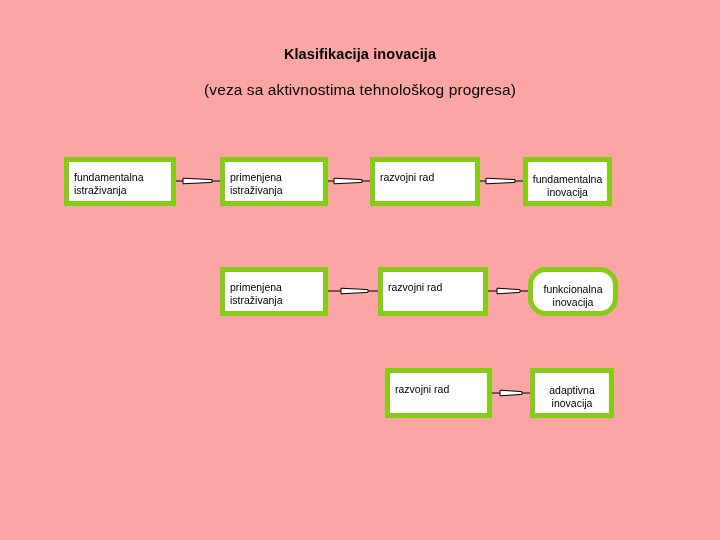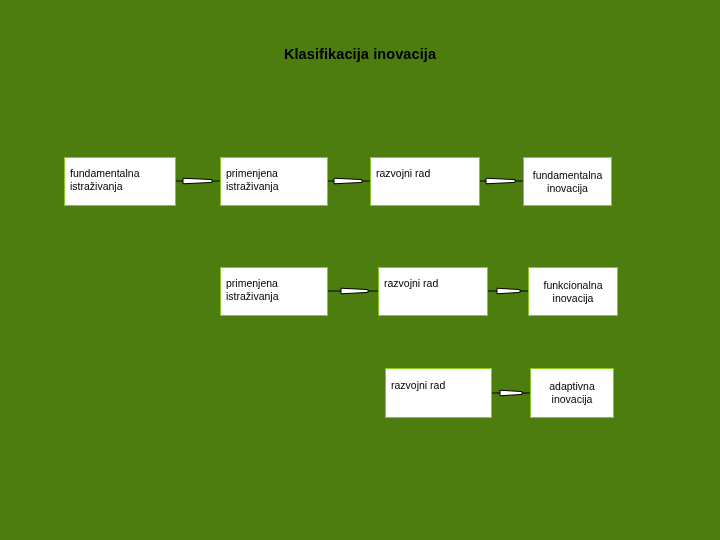--- a/index.html
+++ b/index.html
@@ -13,21 +13,21 @@
     position: relative;
     overflow: hidden;
     font-family: "Liberation Sans", sans-serif;
     color: #000000;
   }
   #slide {
     position: absolute;
     left: 0; top: 0;
     width: 720px;
     height: 540px;
-    background: #4d7c0f;
+    background: #fca5a5;
   }
   .title-line {
     position: absolute;
     left: 0;
     width: 720px;
     text-align: center;
     color: #000000;
     white-space: nowrap;
   }
   #title-main {
@@ -38,21 +38,21 @@
   }
   #title-sub {
     top: 81px;
     font-size: 15.5px;
     font-weight: normal;
     letter-spacing: 0.1px;
   }
   .node {
     position: absolute;
     box-sizing: border-box;
-    border: 1px solid #84cc16;
+    border: 5px solid #84cc16;
     background: #ffffff;
     font-size: 10.5px;
     line-height: 13px;
     color: #000000;
   }
   .node .node-label {
     position: absolute;
     left: 0;
     width: 100%;
     box-sizing: border-box;
@@ -77,20 +77,21 @@
     overflow: visible;
   }
 </style>
 </head>
 <body>
 
 <div id="slide">
 
   <div class="title-line" id="title-main">Klasifikacija inovacija</div>
 
+  <div class="title-line" id="title-sub">(veza sa aktivnostima tehnološkog progresa)</div>
 
   <div class="node align-left" style="left:64px; top:157px; width:112px; height:49px;">
     <div class="node-label" style="top:9px;">fundamentalna
 istraživanja</div>
   </div>
 
   <div class="connector" style="left:176px; top:175px; width:44px;">
     <svg viewBox="0 0 44 12" preserveAspectRatio="none">
       <line x1="0" y1="6" x2="44" y2="6" stroke="#000000" stroke-width="1"></line>
       <polygon points="7,3.2 36,4.6 36,7.4 7,8.8" fill="#ffffff" stroke="#000000" stroke-width="1"></polygon>
@@ -141,21 +142,21 @@
     <div class="node-label" style="top:9px;">razvojni rad</div>
   </div>
 
   <div class="connector" style="left:488px; top:285px; width:40px;">
     <svg viewBox="0 0 40 12" preserveAspectRatio="none">
       <line x1="0" y1="6" x2="40" y2="6" stroke="#000000" stroke-width="1"></line>
       <polygon points="9,3.2 32,4.6 32,7.4 9,8.8" fill="#ffffff" stroke="#000000" stroke-width="1"></polygon>
     </svg>
   </div>
 
-  <div class="node align-center" style="left:528px; top:267px; width:90px; height:49px;">
+  <div class="node align-center" style="left:528px; top:267px; width:90px; height:49px;border-radius:18px;">
     <div class="node-label" style="top:11px;">funkcionalna
 inovacija</div>
   </div>
 
   <div class="node align-left" style="left:385px; top:368px; width:107px; height:50px;">
     <div class="node-label" style="top:10px;">razvojni rad</div>
   </div>
 
   <div class="connector" style="left:492px; top:387px; width:38px;">
     <svg viewBox="0 0 38 12" preserveAspectRatio="none">

